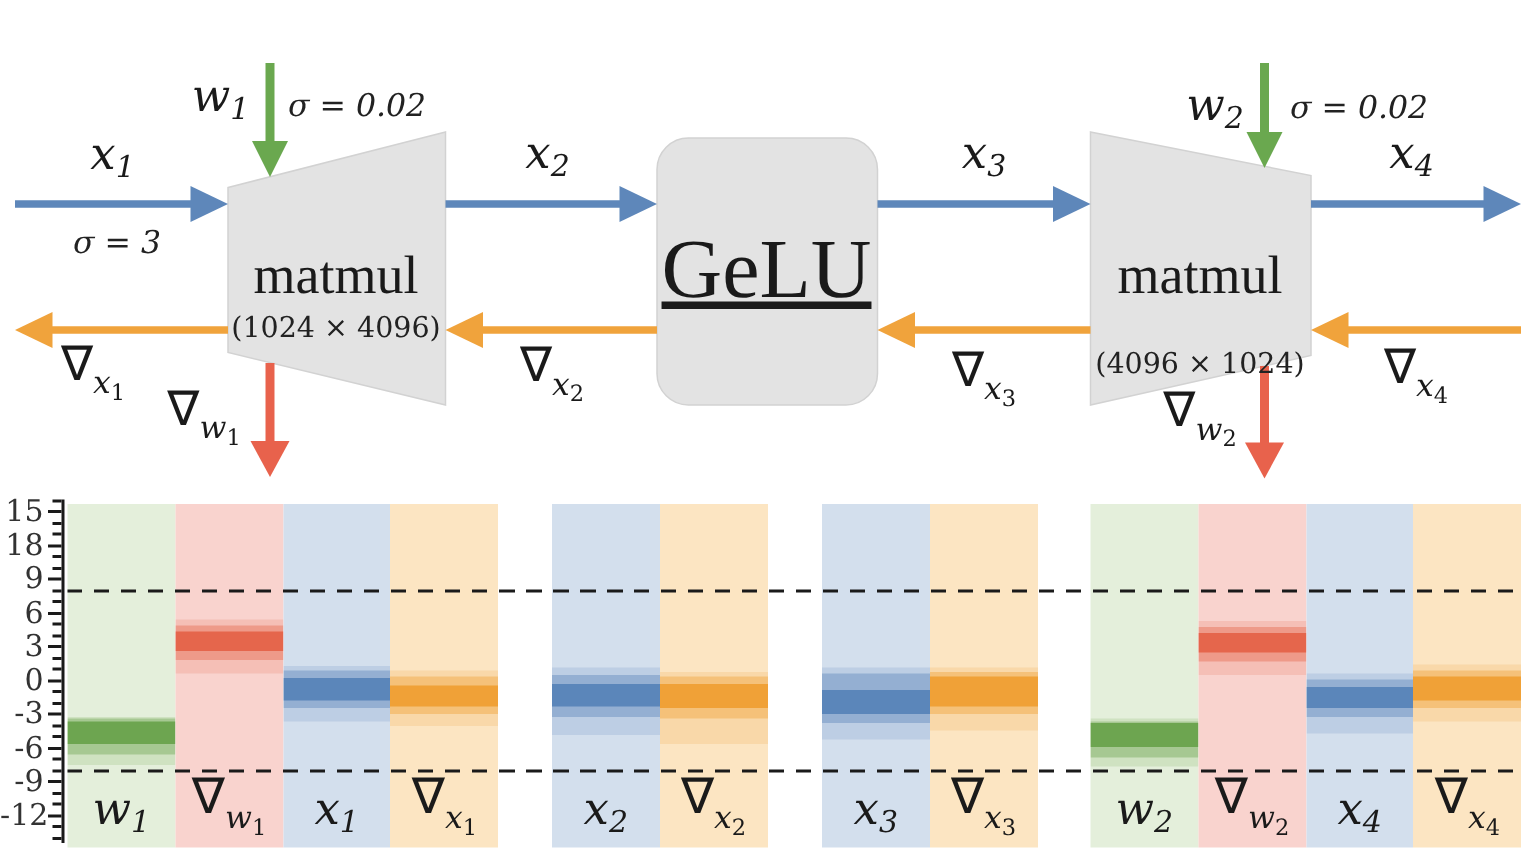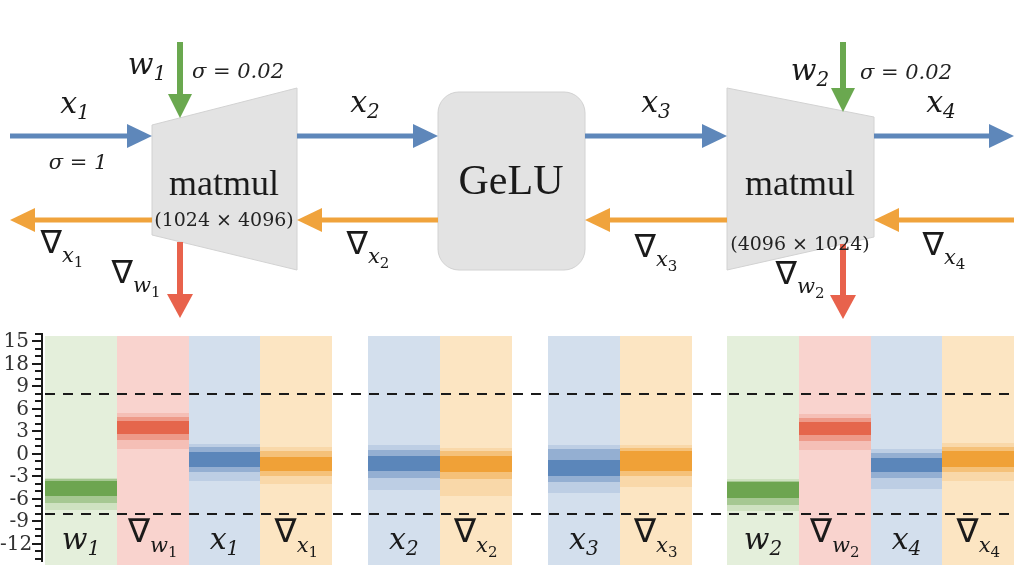--- a/index.html
+++ b/index.html
@@ -4,21 +4,21 @@
 <style>
   html,body{margin:0;padding:0;background:#ffffff;}
   #stage{position:relative;width:1024px;height:576px;background:#ffffff;overflow:hidden;
          font-family:"Liberation Serif",serif;color:#1a1a1a;}
   #flow-svg{position:absolute;left:0;top:0;}
   .lbl{position:absolute;transform:translate(-50%,-50%);white-space:nowrap;line-height:1;}
   .math{font-family:"DejaVu Serif",serif;font-style:italic;font-size:30px;}
   .vsub{font-size:20px;font-style:italic;vertical-align:-0.28em;}
   .sigma{font-family:"DejaVu Serif",serif;font-style:italic;font-size:21px;color:#222;}
   .boxname{font-family:"Liberation Serif",serif;font-size:36px;}
-  .geluname{font-family:"Liberation Serif",serif;font-size:42px;}
+  .geluname{font-family:"Liberation Serif",serif;font-size:56px;text-decoration:underline;}
   .dims{font-family:"DejaVu Serif",serif;font-size:19px;color:#222;}
   .nab{font-family:"DejaVu Sans",sans-serif;font-style:normal;font-size:32px;}
   .gsub{font-family:"DejaVu Serif",serif;font-style:italic;font-size:21px;vertical-align:-0.45em;}
   .gss{font-family:"DejaVu Serif",serif;font-style:normal;font-size:15px;vertical-align:-0.3em;}
   .exp-title{position:absolute;left:6px;top:301px;font-size:23px;font-family:"Liberation Serif",serif;}
   #chart{position:absolute;left:0;top:0;width:1024px;height:576px;}
   .hcol{position:absolute;top:336px;height:229px;overflow:hidden;}
   .band{position:absolute;left:0;width:100%;}
   .collabel{position:absolute;left:0;width:100%;bottom:5px;text-align:center;z-index:3;
             font-family:"DejaVu Serif",serif;}
@@ -91,21 +91,21 @@
       <line x1="180" y1="242" x2="180" y2="297" stroke-width="6" stroke="#e8624c"></line>
       <polygon points="180,318 167,294 193,294" fill="#e8624c"></polygon>
     </g>
     <g>
       <line x1="843" y1="244" x2="843" y2="298" stroke-width="6" stroke="#e8624c"></line>
       <polygon points="843,319 830,295 856,295" fill="#e8624c"></polygon>
     </g>
   </svg>
 
   <span class="lbl math" style="left:75px;top:105px;"><span>x</span><span class="vsub">1</span></span>
-  <span class="lbl sigma" style="left:78px;top:162px;">σ = 1</span>
+  <span class="lbl sigma" style="left:78px;top:162px;">σ = 3</span>
   <span class="lbl math" style="left:147px;top:66px;"><span>w</span><span class="vsub">1</span></span>
   <span class="lbl sigma" style="left:238px;top:71px;">σ = 0.02</span>
   <span class="lbl math" style="left:365px;top:104px;"><span>x</span><span class="vsub">2</span></span>
   <span class="lbl math" style="left:656px;top:104px;"><span>x</span><span class="vsub">3</span></span>
   <span class="lbl math" style="left:810px;top:72px;"><span>w</span><span class="vsub">2</span></span>
   <span class="lbl sigma" style="left:906px;top:72px;">σ = 0.02</span>
   <span class="lbl math" style="left:941px;top:104px;"><span>x</span><span class="vsub">4</span></span>
 
   <span class="lbl boxname" style="left:224px;top:183px;">matmul</span>
   <span class="lbl dims" style="left:224px;top:219px;">(1024 × 4096)</span>

